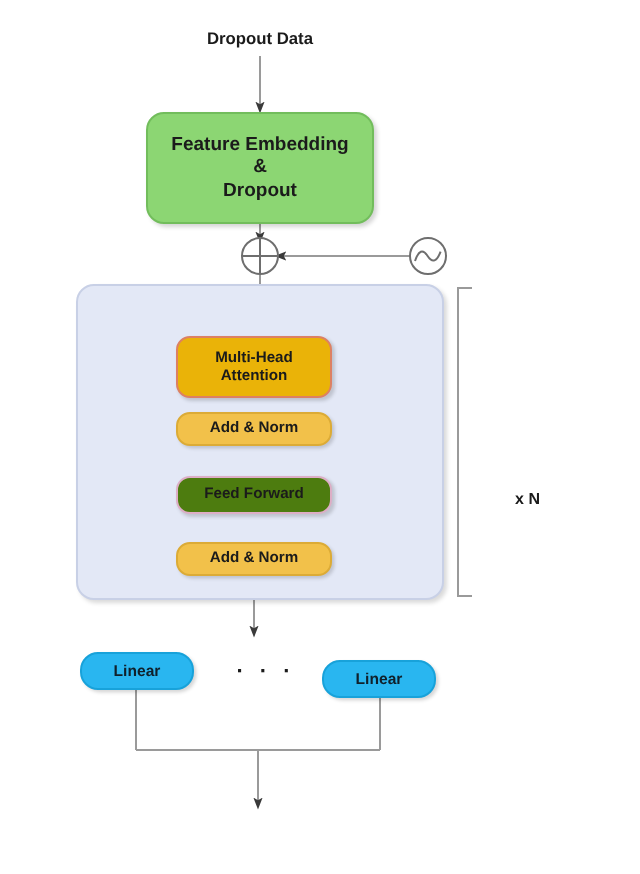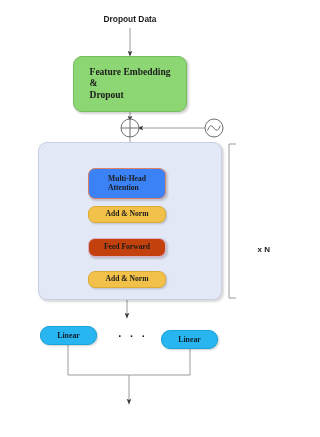--- a/index.html
+++ b/index.html
@@ -20,25 +20,25 @@
     left: 0;
     top: 0;
     width: 291px;
     height: 437px;
   }
   .node {
     position: absolute;
     display: flex;
     align-items: center;
     justify-content: center;
+    text-align: center;
     box-sizing: border-box;
     color: #1b1b1b;
     line-height: 1.18;
     z-index: 3;
-    font-family: Liberation Serif, serif;
   }
   .label {
     position: absolute;
     text-align: center;
     color: #1b1b1b;
     line-height: 1.2;
     z-index: 4;
     white-space: pre-line;
   }
 
@@ -55,39 +55,39 @@
   #encoder-container {
     left: 38px; top: 142px; width: 184px; height: 158px;
     background: #E3E8F6;
     border: 1px solid #c8d0e6;
     border-radius: 9px;
     z-index: 1;
     box-shadow: 1.5px 1.5px 2px rgba(0,0,0,0.15);
   }
   #mha-box {
     left: 88px; top: 168px; width: 78px; height: 31px;
-    background: #3b82f6;
+    background: #eab308;
     border: 1px solid #dd8063;
     border-radius: 7px;
     font-size: 7.6px;
     font-weight: 600;
     box-shadow: 1.2px 1.2px 1.8px rgba(0,0,0,0.16);
   }
   #addnorm1-box {
     left: 88px; top: 206px; width: 78px; height: 17px;
     background: #F2C14A;
     border: 1px solid #dcab36;
     border-radius: 7px;
     font-size: 7.6px;
     font-weight: 600;
     box-shadow: 1.2px 1.2px 1.8px rgba(0,0,0,0.16);
   }
   #ff-box {
     left: 88px; top: 238px; width: 78px; height: 19px;
-    background: #c2410c;
+    background: #4d7c0f;
     border: 1px solid #ddaec6;
     border-radius: 7px;
     font-size: 7.6px;
     font-weight: 600;
     box-shadow: 1.2px 1.2px 1.8px rgba(0,0,0,0.16);
   }
   #addnorm2-box {
     left: 88px; top: 271px; width: 78px; height: 17px;
     background: #F2C14A;
     border: 1px solid #dcab36;

